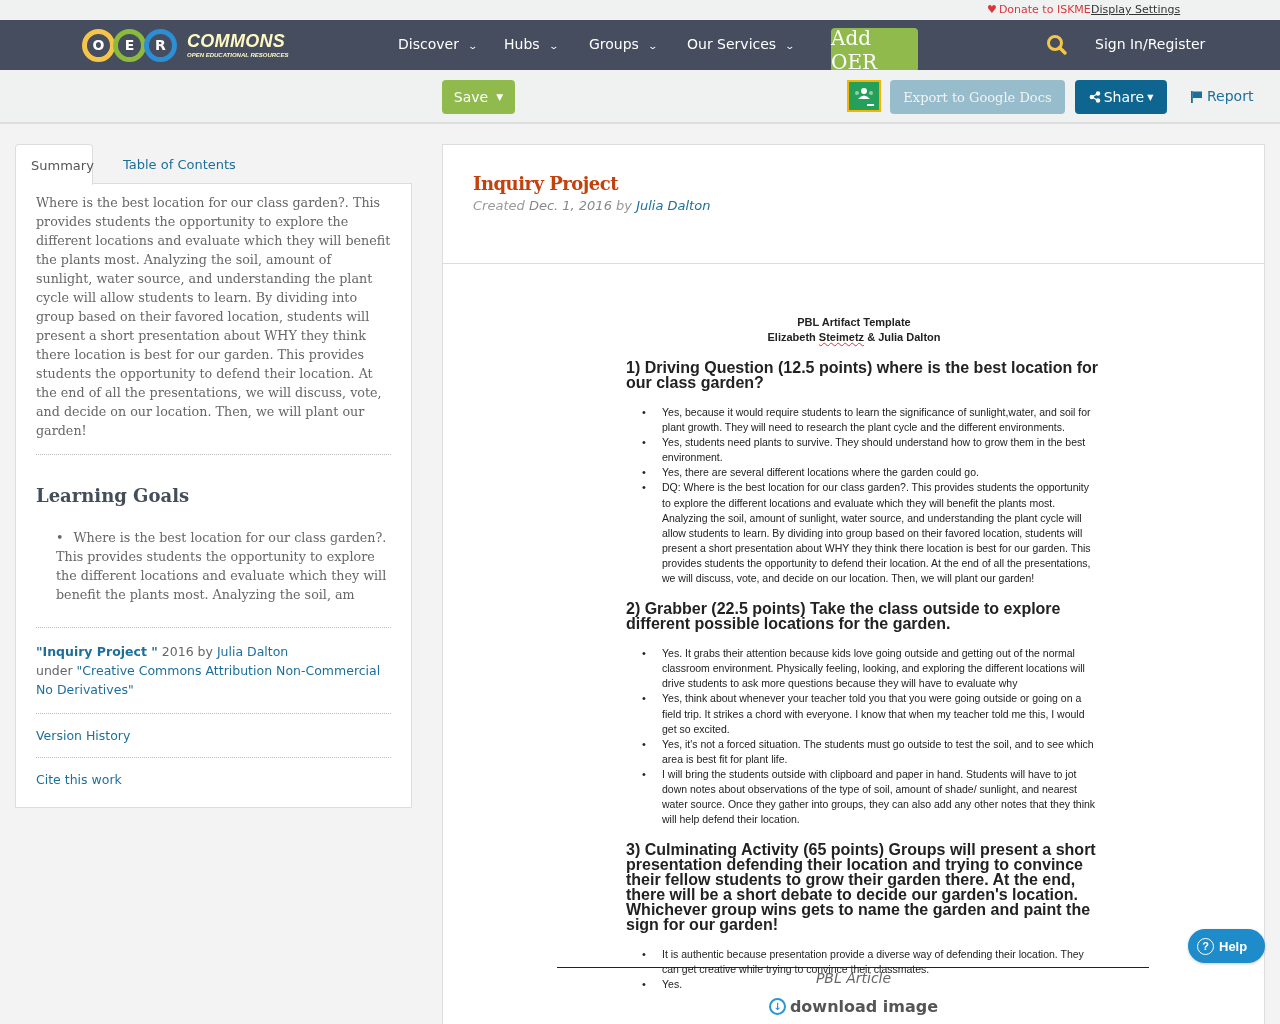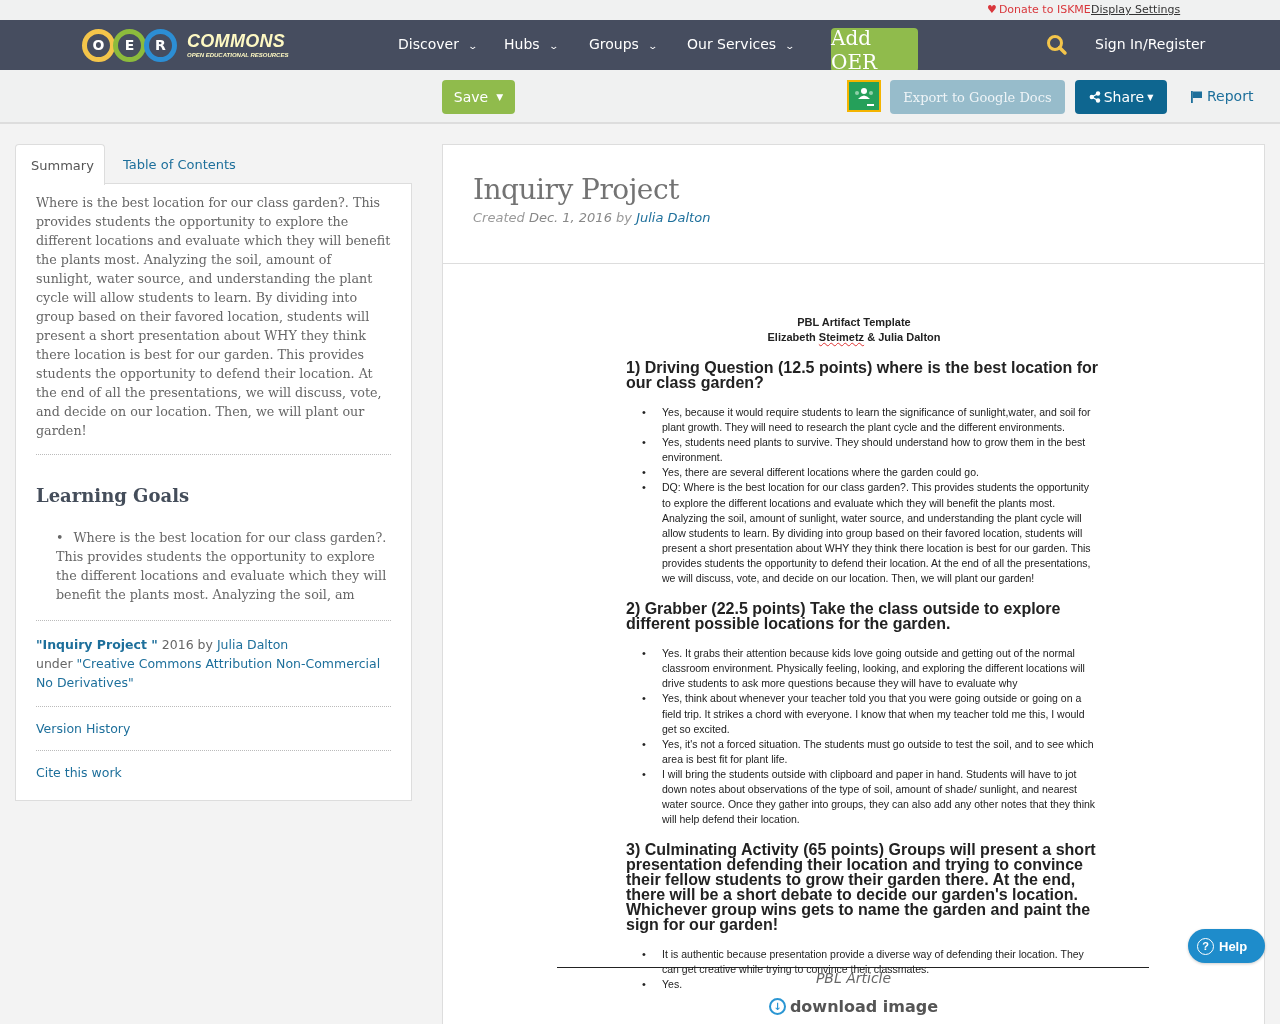--- a/index.html
+++ b/index.html
@@ -37,37 +37,37 @@
   .btn-export { position: absolute; left: 890px; top: 10px; width: 175px; height: 34px; background: #97bccb; color: #eef4f7; border-radius: 4px; font-family: "DejaVu Serif", serif; font-size: 13px; display: flex; align-items: center; justify-content: center; }
   .btn-share { position: absolute; left: 1075px; top: 10px; width: 92px; height: 34px; background: #0e6690; color: #fff; border-radius: 4px; font-size: 14px; display: flex; align-items: center; justify-content: center; }
   .btn-share .caret { font-size: 8px; margin-left: 3px; }
   .report { position: absolute; left: 1190px; top: 18px; color: #1d6f9b; font-size: 14px; display: flex; align-items: center; }
   .report svg { margin-right: 4px; }
 
   
   .sidebar { position: absolute; left: 15px; top: 144px; width: 397px; }
   .tabs { height: 40px; position: relative; }
   .tab { position: absolute; top: 0; height: 40px; font-size: 13px; display: flex; align-items: center; padding: 0 15px; }
-  .tab.active { left: 0; width: 90px; background: #fff; border: 1px solid #ddd; border-bottom: none; border-radius: 4px 4px 0 0; color: #555; z-index: 2; height: 41px; }
+  .tab.active { left: 0; width: 78px; background: #fff; border: 1px solid #ddd; border-bottom: none; border-radius: 4px 4px 0 0; color: #555; z-index: 2; height: 41px; }
   .tab.other { left: 93px; color: #1d6f9b; }
   .side-panel { background: #fff; border: 1px solid #ddd; margin-top: -1px; padding: 9px 20px 20px 20px; }
   .summary-text { font-family: "DejaVu Serif", serif; font-size: 12.7px; line-height: 19px; color: #666; }
   .dotted { border-top: 1px dotted #bbb; margin: 14px 0; }
   .lg-title { font-family: "DejaVu Serif", serif; font-size: 18px; color: #444d5a; margin-top: 30px; margin-bottom: 22px; }
-  .lg-list { list-style: none; padding-left: 20px; font-family: "DejaVu Serif", serif; font-size: 12.7px; line-height: 19px; color: #666; margin-bottom: 16px; }
+  .lg-list { list-style: none; padding-left: 20px; font-family: "DejaVu Serif", serif; font-size: 12.7px; line-height: 19px; color: #666; margin-bottom: 23px; }
   .lg-list li .b { margin-right: 10px; }
   .attrib { font-size: 12.5px; line-height: 19px; color: #666; }
   .attrib a { color: #1d6f9b; }
   .attrib .title-link { font-weight: bold; }
   .side-link { font-size: 12.5px; color: #1d6f9b; display: block; }
 
   
   .main { position: absolute; left: 442px; top: 144px; width: 823px; height: 900px; background: #fff; border: 1px solid #ddd; }
   .main-header { height: 119px; border-bottom: 1px solid #ddd; padding: 28px 30px 0 30px; }
-  .main-title { font-family: "DejaVu Serif", serif; font-weight: normal; font-size: 28px; color: #737373; letter-spacing: -0.5px; }
+  .main-title { font-family: "DejaVu Serif", serif; font-weight: bold; font-size: 18px; color: #c2410c; letter-spacing: -0.5px; }
   .meta { font-size: 13px; color: #999; font-style: italic; margin-top: 4px; }
   .meta .date { font-weight: normal; color: #888; }
   .meta a { color: #1d6f9b; }
 
   .doc { position: absolute; left: 114px; top: 170px; width: 594px; font-family: "Liberation Sans", sans-serif; font-size: 10.5px; color: #222; }
   .doc .center { text-align: center; font-weight: bold; font-size: 11px; line-height: 15px; }
   .doc .center .squig { text-decoration: underline wavy #d33; text-decoration-thickness: 1px; }
   .doc h4 { font-size: 16px; font-weight: bold; line-height: 15px; margin: 15px 0 15px 69px; width: 475px; }
   .doc ul { list-style: none; margin-left: 90px; width: 450px; }
   .doc ul li { position: relative; padding-left: 15px; line-height: 15.1px; }

